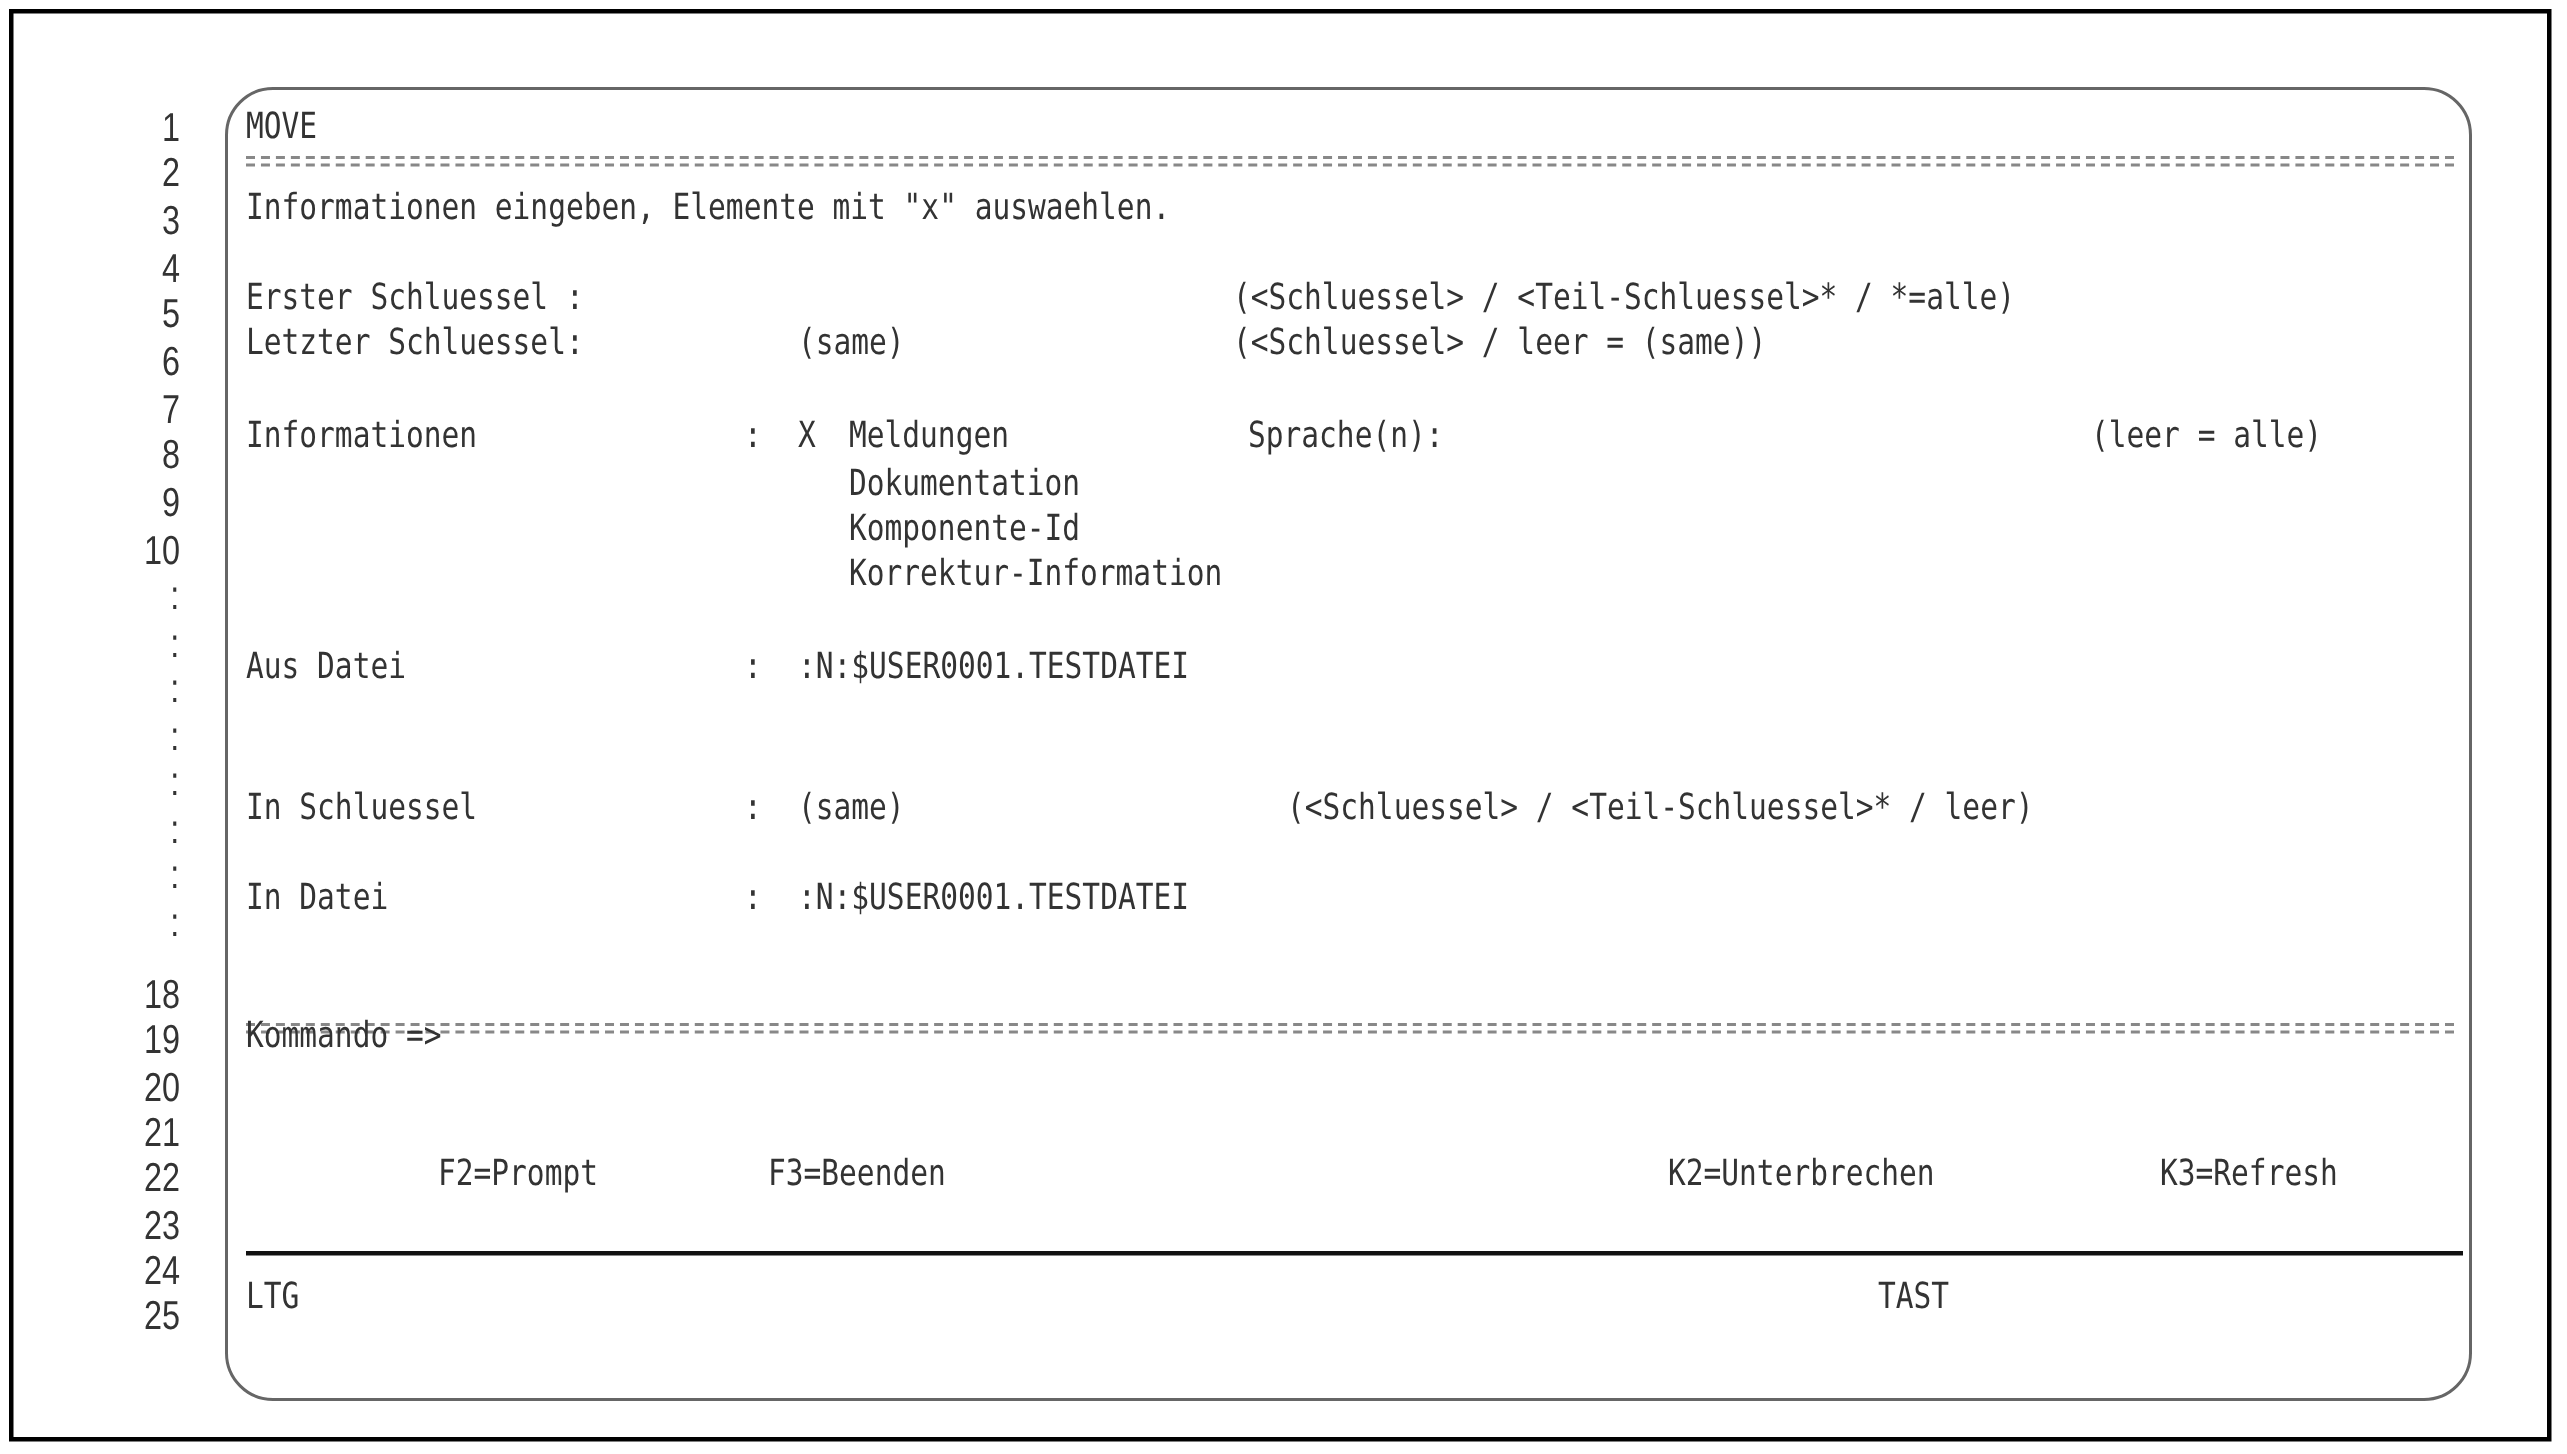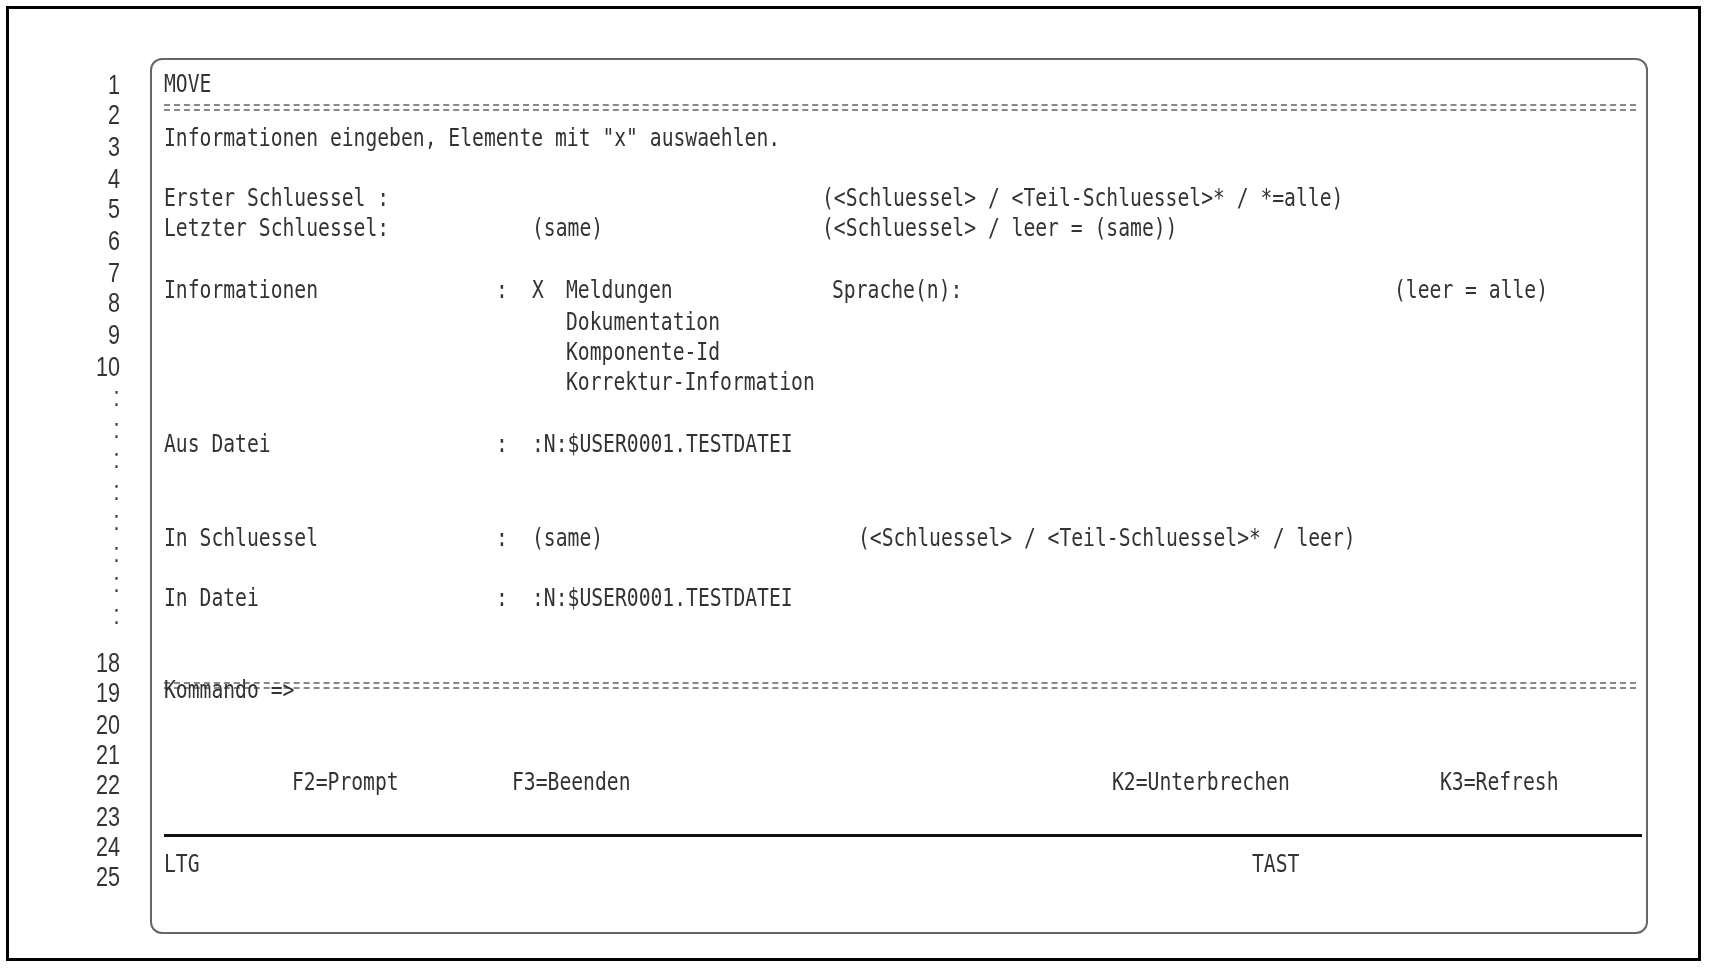--- a/index.html
+++ b/index.html
@@ -9,21 +9,21 @@
     border: 3px solid #000; box-sizing: border-box; background: #fff;
   }
   .linenums {
     position: absolute; left: 60px; top: 72px; width: 60px;
     font-family: "Liberation Sans Narrow", "Liberation Sans", sans-serif;
     font-size: 27px; color: #333; line-height: 1;
   }
   .ln { position: absolute; right: 0; transform: scaleX(0.8); transform-origin: right center; white-space: nowrap; }
   .screen {
     position: absolute; left: 150px; top: 58px; width: 1498px; height: 876px;
-    border: 2px solid #666; border-radius: 12px; box-sizing: border-box; background: #fff;
+    border: 2px solid #666; border-radius: 32px; box-sizing: border-box; background: #fff;
   }
   .term {
     font-family: "DejaVu Sans Mono", "Liberation Mono", monospace;
     font-size: 24px; color: #333; white-space: pre; line-height: 1;
   }
   .t { position: absolute; white-space: pre; transform: scaleX(0.82); transform-origin: left center; }
   .sep {
     position: absolute; left: 12px; width: 1472px; height: 7px;
     border-top: 2px dashed #888; border-bottom: 2px dashed #888; box-sizing: border-box;
   }

